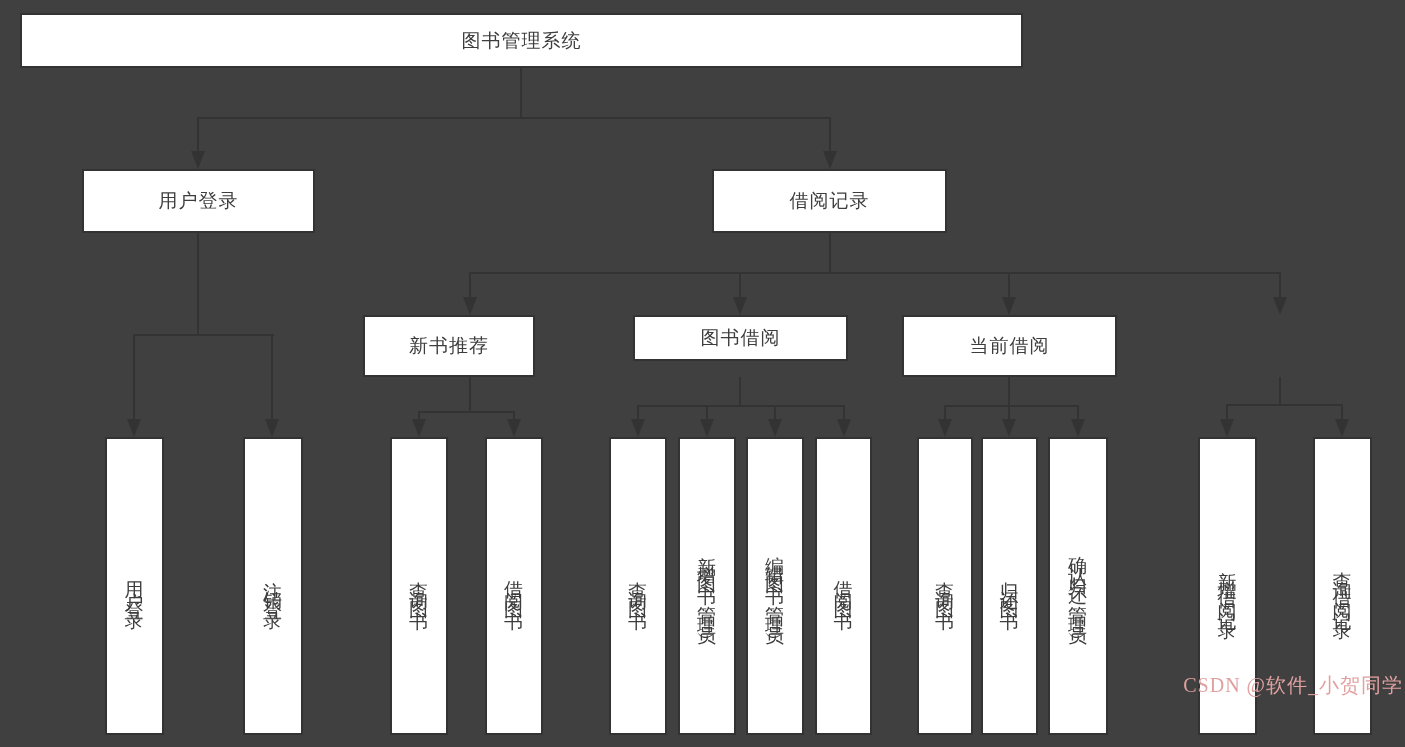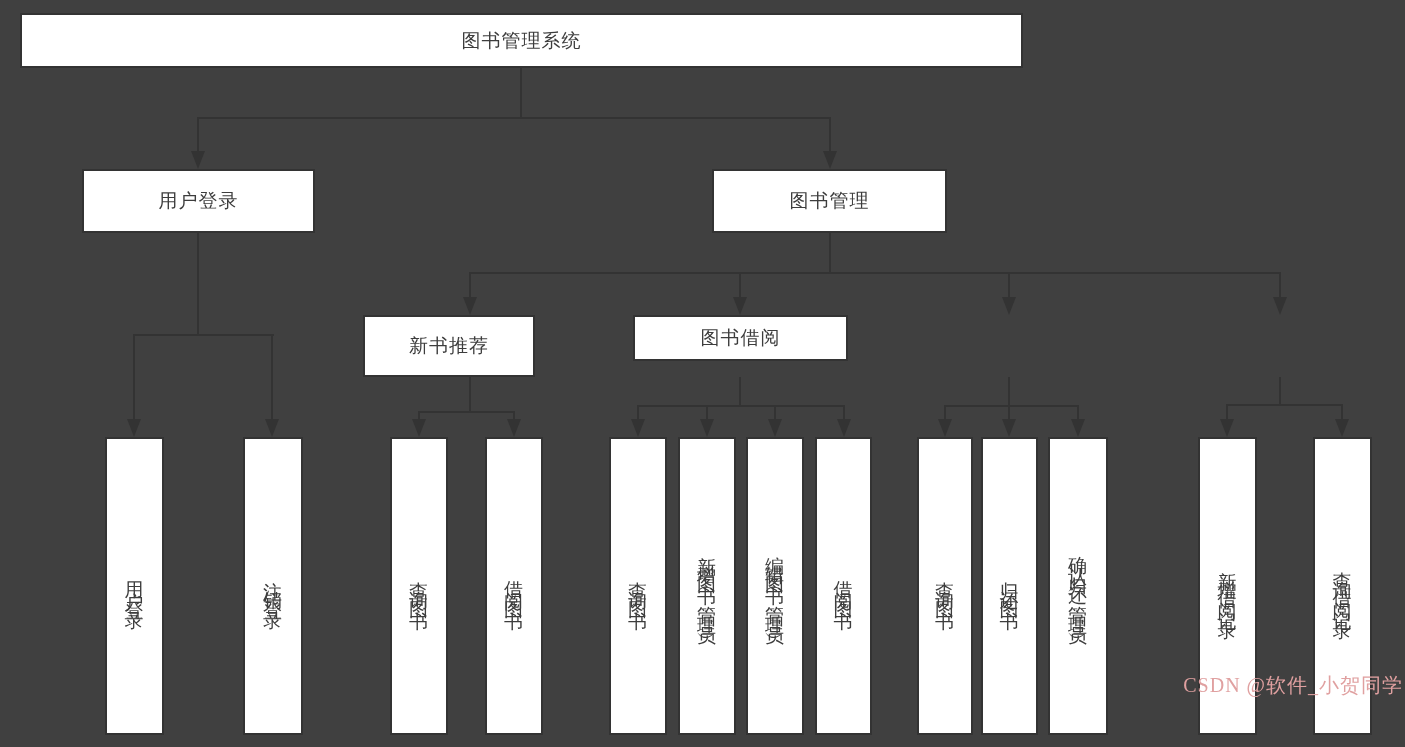--- a/index.html
+++ b/index.html
@@ -111,31 +111,34 @@
 
   <div class="box hbox" style="left:20px;top:13px;width:1003px;height:55px;">
     <span>图书管理系统</span>
   </div>
 
   <div class="box hbox" style="left:82px;top:169px;width:233px;height:64px;">
     <span>用户登录</span>
   </div>
 
   <div class="box hbox" style="left:712px;top:169px;width:235px;height:64px;">
-    <span>图书管理</span>
+    <span>借阅记录</span>
   </div>
 
   <div class="box hbox" style="left:363px;top:315px;width:172px;height:62px;">
     <span>新书推荐</span>
   </div>
 
   <div class="box hbox" style="left:633px;top:315px;width:215px;height:46px;">
     <span>图书借阅</span>
   </div>
 
+  <div class="box hbox" style="left:902px;top:315px;width:215px;height:62px;">
+    <span>当前借阅</span>
+  </div>
 
 
   <div class="box vbox" style="left:105px;top:437px;width:59px;height:298px;">
     <span class="vtext">用户登录</span>
   </div>
   <div class="box vbox" style="left:243px;top:437px;width:60px;height:298px;">
     <span class="vtext">注销登录</span>
   </div>
 
   <div class="box vbox" style="left:390px;top:437px;width:58px;height:298px;">

